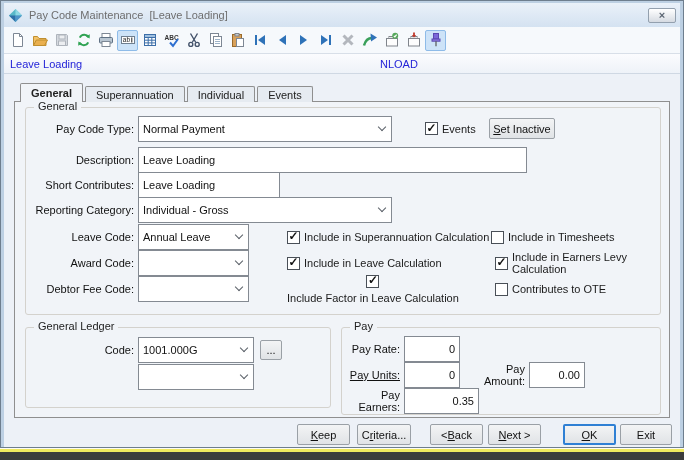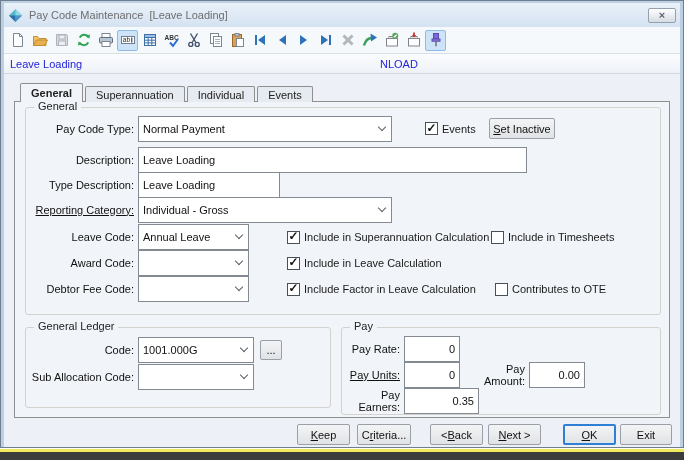--- a/index.html
+++ b/index.html
@@ -246,28 +246,28 @@
             </div>
 
             <div class="row" style="left:0; top:42px; width:636px; height:19px;">
               <span class="lbl" style="width:108px;">Description:</span>
               <div class="field" style="position:absolute; left:112px; width:389px; height:19px;">
                 <span>Leave Loading</span>
               </div>
             </div>
 
             <div class="row" style="left:0; top:67px; width:636px; height:19px;">
-              <span class="lbl" style="width:108px;">Type Description:</span>
+              <span class="lbl" style="width:108px;">Short Contributes:</span>
               <div class="field" style="position:absolute; left:112px; width:142px; height:19px;">
                 <span>Leave Loading</span>
               </div>
             </div>
 
             <div class="row" style="left:0; top:91px; width:636px; height:21px;">
-              <span class="lbl" style="width:108px;text-decoration:underline;">Reporting Category:</span>
+              <span class="lbl" style="width:108px;">Reporting Category:</span>
               <div class="field dropdown" style="position:absolute; left:112px; width:254px; height:21px;">
                 <span>Individual - Gross</span>
                 <span class="chev"></span>
               </div>
             </div>
 
             <div class="row" style="left:0; top:119px; width:636px; height:20px;">
               <span class="lbl" style="width:108px;">Leave Code:</span>
               <div class="field dropdown" style="position:absolute; left:112px; width:111px; height:20px;">
                 <span>Annual Leave</span>
@@ -286,29 +286,33 @@
             <div class="row" style="left:0; top:145px; width:636px; height:20px;">
               <span class="lbl" style="width:108px;">Award Code:</span>
               <div class="field dropdown" style="position:absolute; left:112px; width:111px; height:20px;">
                 <span></span>
                 <span class="chev"></span>
               </div>
               <div class="cbrow" style="position:absolute; left:261px;">
                 <span class="cb checked"></span>
                 <span>Include in Leave Calculation</span>
               </div>
+              <div class="cbrow" style="position:absolute; left:469px;">
+                <span class="cb checked"></span>
+                <span>Include in Earners Levy Calculation</span>
+              </div>
             </div>
 
             <div class="row" style="left:0; top:171px; width:636px; height:20px;">
               <span class="lbl" style="width:108px;">Debtor Fee Code:</span>
               <div class="field dropdown" style="position:absolute; left:112px; width:111px; height:20px;">
                 <span></span>
                 <span class="chev"></span>
               </div>
-              <div class="cbrow" style="position:absolute; left:261px;">
+              <div class="cbrow" style="position:absolute; left:261px;flex-direction:column;">
                 <span class="cb checked"></span>
                 <span>Include Factor in Leave Calculation</span>
               </div>
               <div class="cbrow" style="position:absolute; left:469px;">
                 <span class="cb"></span>
                 <span>Contributes to OTE</span>
               </div>
             </div>
           </div>
 
@@ -316,21 +320,20 @@
             <span class="legend">General Ledger</span>
             <div class="row" style="left:0; top:12px; width:306px; height:20px;">
               <span class="lbl" style="width:108px;">Code:</span>
               <div class="field dropdown" style="position:absolute; left:112px; width:116px; height:20px;">
                 <span>1001.000G</span>
                 <span class="chev"></span>
               </div>
               <div class="btn" style="position:absolute; left:234px; width:22px; height:20px;">...</div>
             </div>
             <div class="row" style="left:0; top:39px; width:306px; height:20px;">
-              <span class="lbl" style="width:108px;">Sub Allocation Code:</span>
               <div class="field dropdown" style="position:absolute; left:112px; width:116px; height:20px;">
                 <span></span>
                 <span class="chev"></span>
               </div>
             </div>
           </div>
 
           <div class="group" style="left:326px; top:225px; width:320px; height:88px;">
             <span class="legend">Pay</span>
             <div class="row" style="left:0; top:11px; width:320px; height:20px;">

